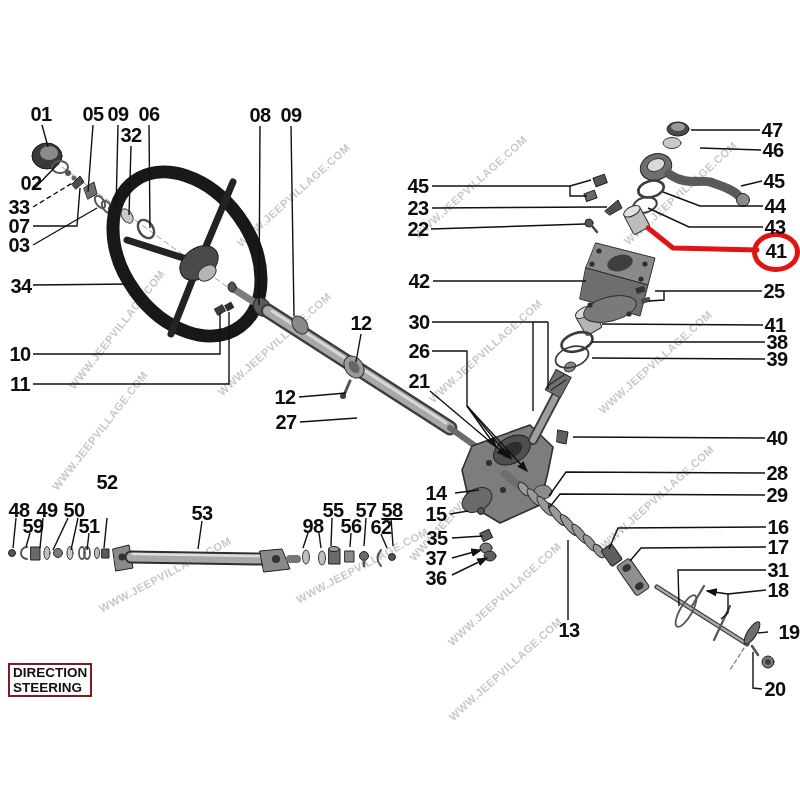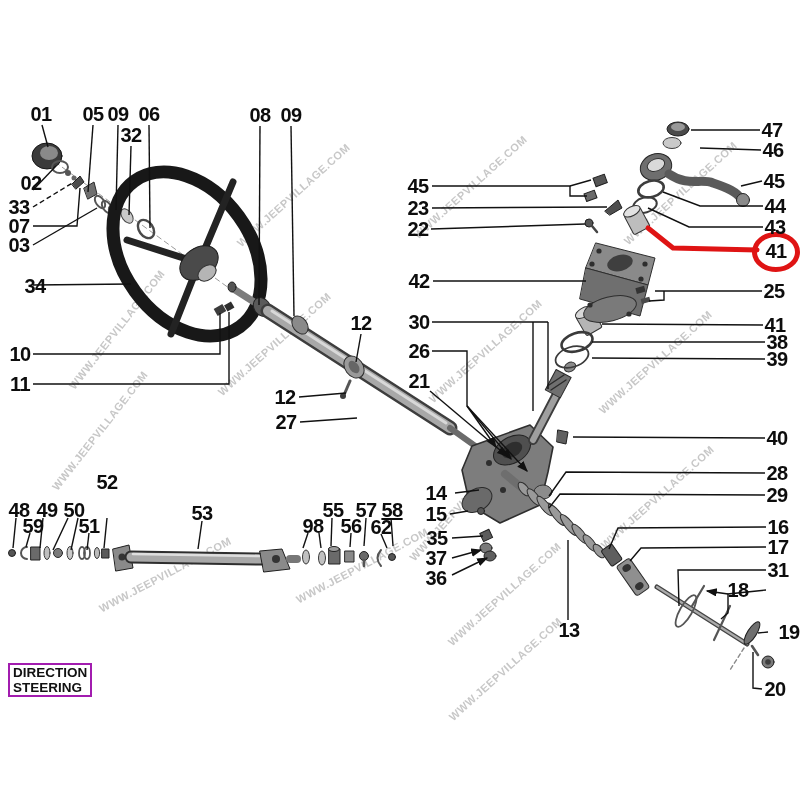--- a/index.html
+++ b/index.html
@@ -7,21 +7,21 @@
          font-family:"Liberation Sans",sans-serif;}
   #art{position:absolute;left:0;top:0;}
   #labels{position:absolute;left:0;top:0;width:800px;height:800px;pointer-events:none;}
   .callout{position:absolute;transform:translate(-50%,-50%);font-weight:700;font-size:20px;
            color:#0d0d0d;letter-spacing:-0.5px;white-space:nowrap;line-height:1;}
   .wm{font-weight:700;font-size:11px;fill:#9a9a9a;opacity:.55;letter-spacing:.5px;
       text-anchor:middle;font-family:"Liberation Sans",sans-serif;}
   #draglink-box{position:absolute;left:5px;top:497px;width:392px;height:94px;
                 border:2px solid #000;}
   #draglink-caption{position:absolute;left:4px;bottom:1px;font-weight:700;font-size:14.5px;color:#111;}
-  #title-box{position:absolute;left:8px;top:663px;border:2px solid #a21caf;padding:0 3px;background:#fff;}
+  #title-box{position:absolute;left:8px;top:663px;border:2px solid #7f1d1d;padding:0 3px;background:#fff;}
   #title-box div{font-weight:700;font-size:13.5px;line-height:15px;color:#111;}
 </style>
 </head>
 <body>
 
 <div id="stage">
 
 <svg id="art" width="800" height="800" viewBox="0 0 800 800">
   <defs>
     <marker id="arr" markerWidth="9" markerHeight="8" refX="7" refY="3" orient="auto">
@@ -311,21 +311,21 @@
 <div id="labels">
       <div class="callout" style="left: 41px; top: 114px;">01</div>
       <div class="callout" style="left: 93px; top: 114px;">05</div>
       <div class="callout" style="left: 118px; top: 114px;">09</div>
       <div class="callout" style="left: 149px; top: 114px;">06</div>
       <div class="callout" style="left: 131px; top: 135px;">32</div>
       <div class="callout" style="left: 19px; top: 183px; margin-left: 12px;">02</div>
       <div class="callout" style="left: 19px; top: 207px;">33</div>
       <div class="callout" style="left: 19px; top: 226px;">07</div>
       <div class="callout" style="left: 19px; top: 245px;">03</div>
-      <div class="callout" style="left: 35px; top: 286px;">34</div>
+      <div class="callout" style="left: 21px; top: 286px;">34</div>
       <div class="callout" style="left: 20px; top: 354px;">10</div>
       <div class="callout" style="left: 20px; top: 384px;">11</div>
       <div class="callout" style="left: 260px; top: 115px;">08</div>
       <div class="callout" style="left: 291px; top: 115px;">09</div>
       <div class="callout" style="left: 361px; top: 323px;">12</div>
       <div class="callout" style="left: 285px; top: 397px;">12</div>
       <div class="callout" style="left: 286px; top: 422px;">27</div>
       <div class="callout" style="left: 418px; top: 186px;">45</div>
       <div class="callout" style="left: 418px; top: 208px;">23</div>
       <div class="callout" style="left: 418px; top: 229px;">22</div>
@@ -348,21 +348,21 @@
       <div class="callout" style="left: 774px; top: 291px;">25</div>
       <div class="callout" style="left: 775px; top: 325px;">41</div>
       <div class="callout" style="left: 777px; top: 342px;">38</div>
       <div class="callout" style="left: 777px; top: 359px;">39</div>
       <div class="callout" style="left: 777px; top: 438px;">40</div>
       <div class="callout" style="left: 777px; top: 473px;">28</div>
       <div class="callout" style="left: 777px; top: 495px;">29</div>
       <div class="callout" style="left: 778px; top: 527px;">16</div>
       <div class="callout" style="left: 778px; top: 547px;">17</div>
       <div class="callout" style="left: 778px; top: 570px;">31</div>
-      <div class="callout" style="left: 738px; top: 590px;">18</div>
+      <div class="callout" style="left: 778px; top: 590px;">18</div>
       <div class="callout" style="left: 781px; top: 632px; margin-left: 8px;">19</div>
       <div class="callout" style="left: 775px; top: 689px;">20</div>
       <div class="callout" style="left: 19px; top: 510px;">48</div>
       <div class="callout" style="left: 47px; top: 510px;">49</div>
       <div class="callout" style="left: 74px; top: 510px;">50</div>
       <div class="callout" style="left: 107px; top: 482px;">52</div>
       <div class="callout" style="left: 33px; top: 526px;">59</div>
       <div class="callout" style="left: 89px; top: 526px;">51</div>
       <div class="callout" style="left: 202px; top: 513px;">53</div>
       <div class="callout" style="left: 313px; top: 526px;">98</div>

